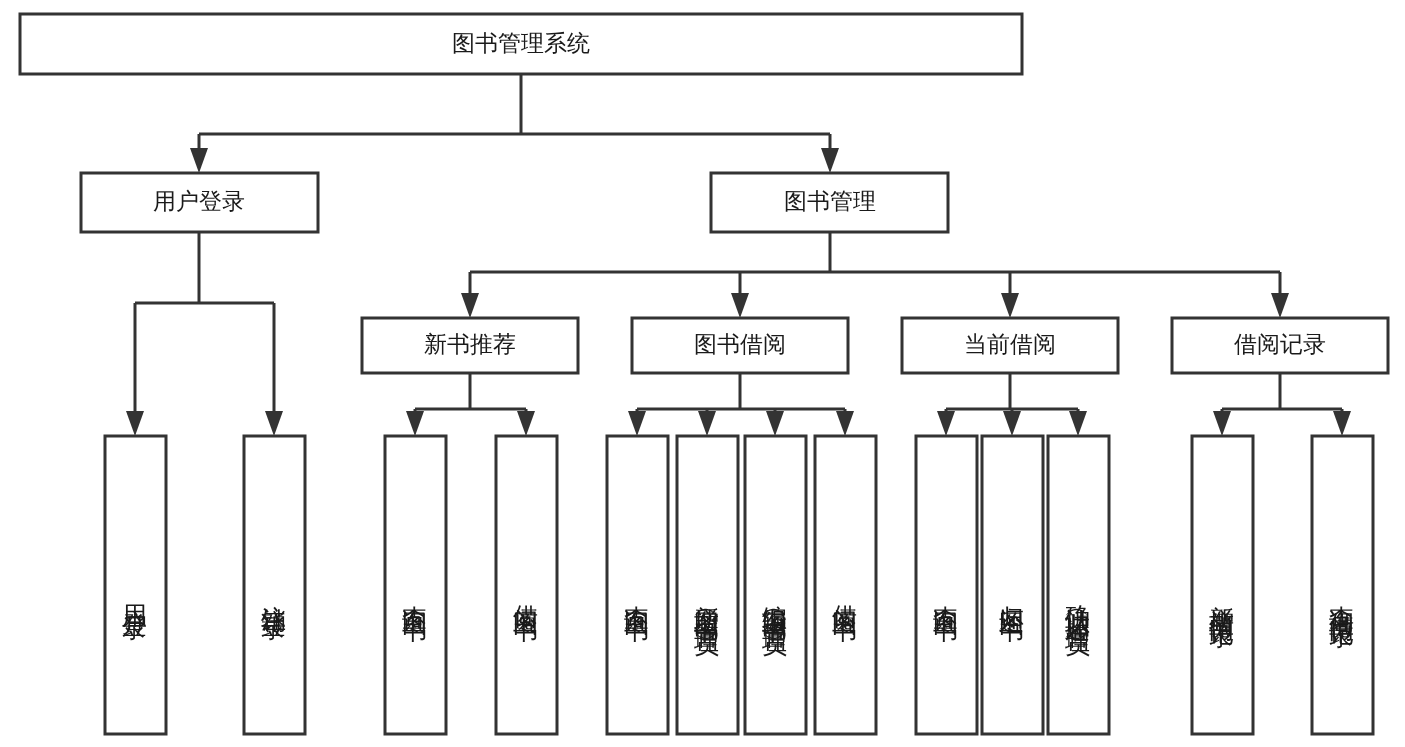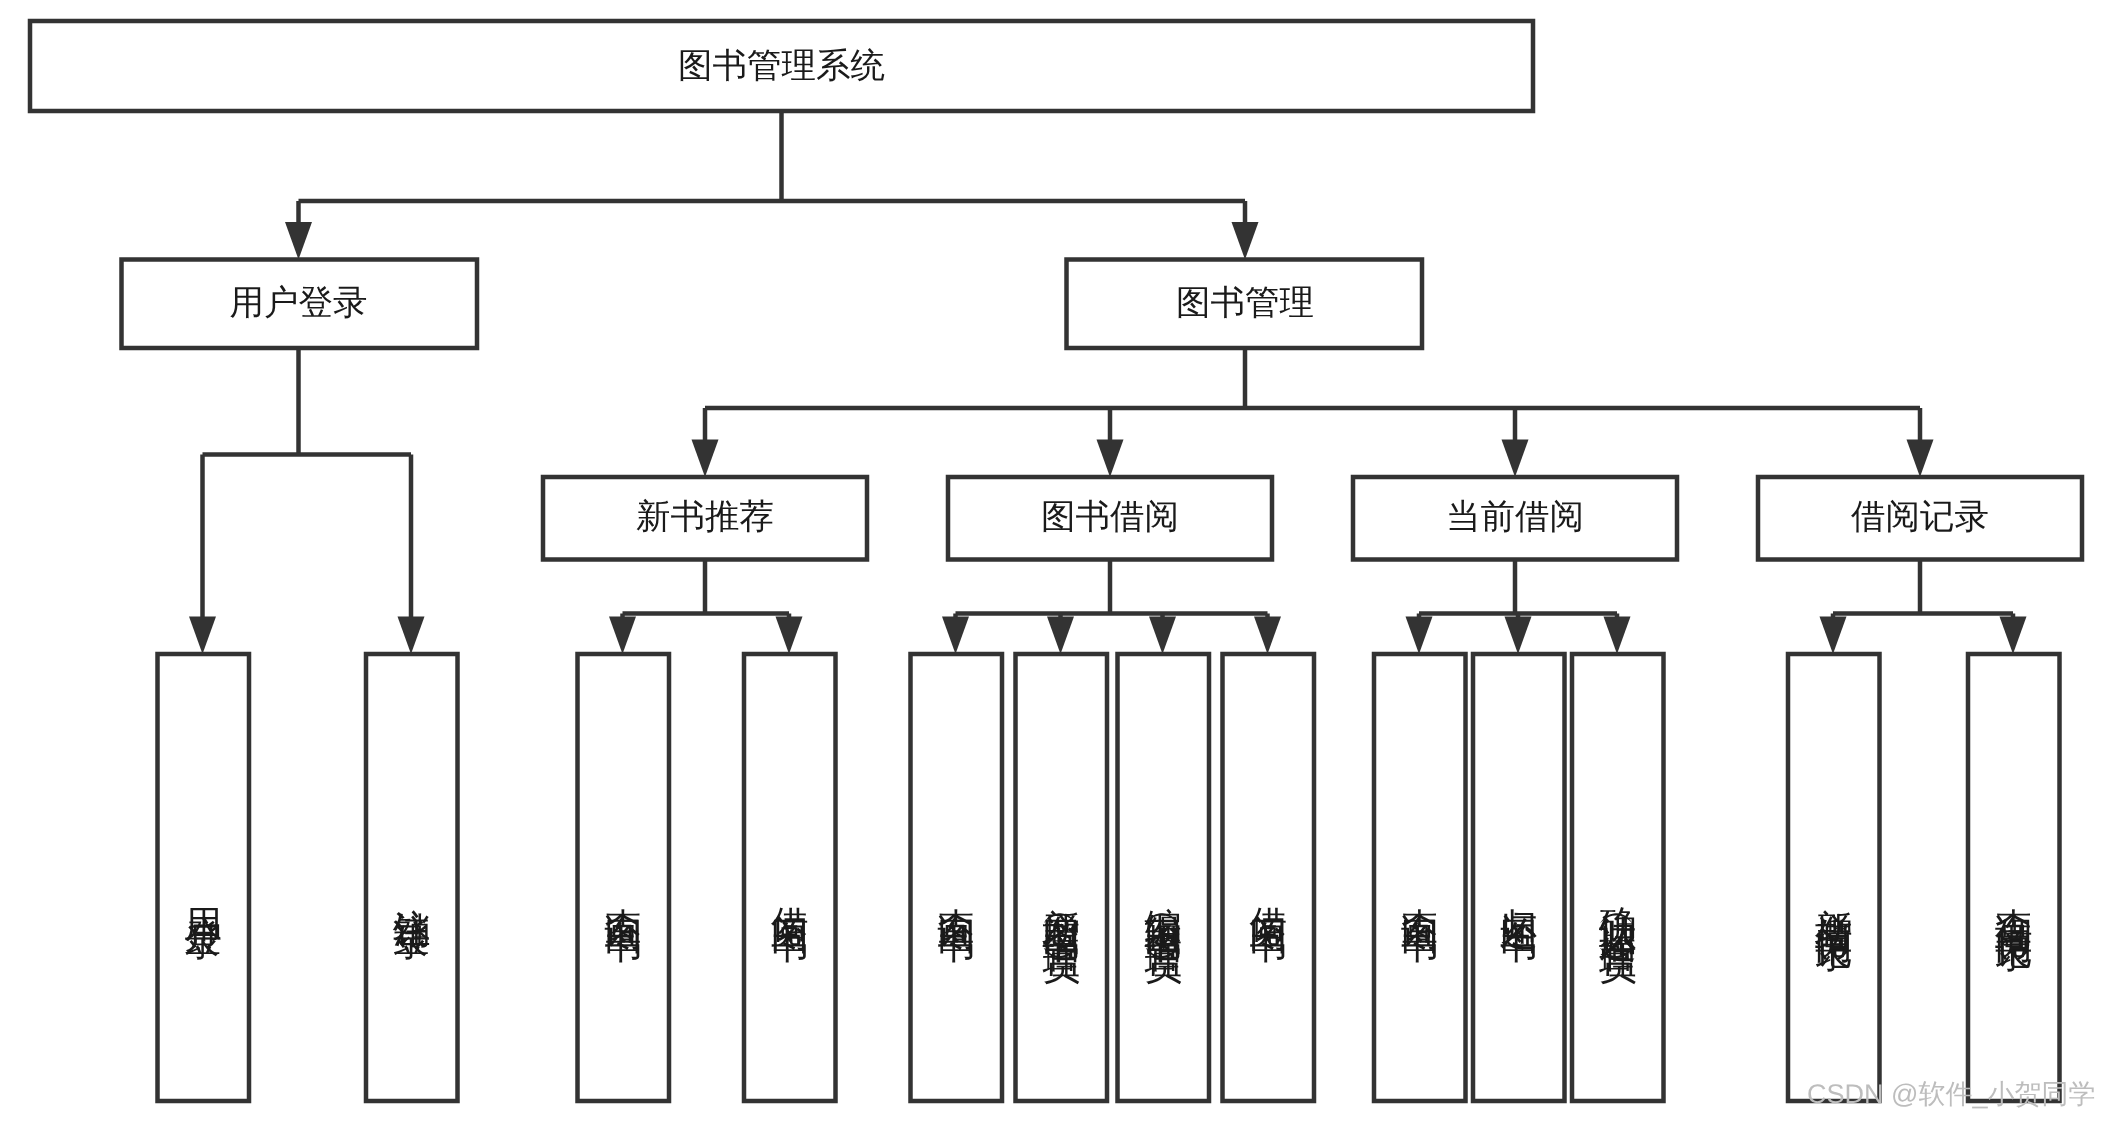--- a/index.html
+++ b/index.html
@@ -230,14 +230,13 @@
       <rect class="node-box" x="1192" y="436" width="61" height="298"></rect>
       <text class="node-label-v" x="1222" y="585">新增借阅记录</text>
     </g>
     <g>
       <rect class="node-box" x="1312" y="436" width="61" height="298"></rect>
       <text class="node-label-v" x="1342" y="585">查询借阅记录</text>
     </g>
 
   </svg>
 
-  <div class="watermark">CSDN @软件_小贺同学</div>
 </div>
 
 </body></html>

